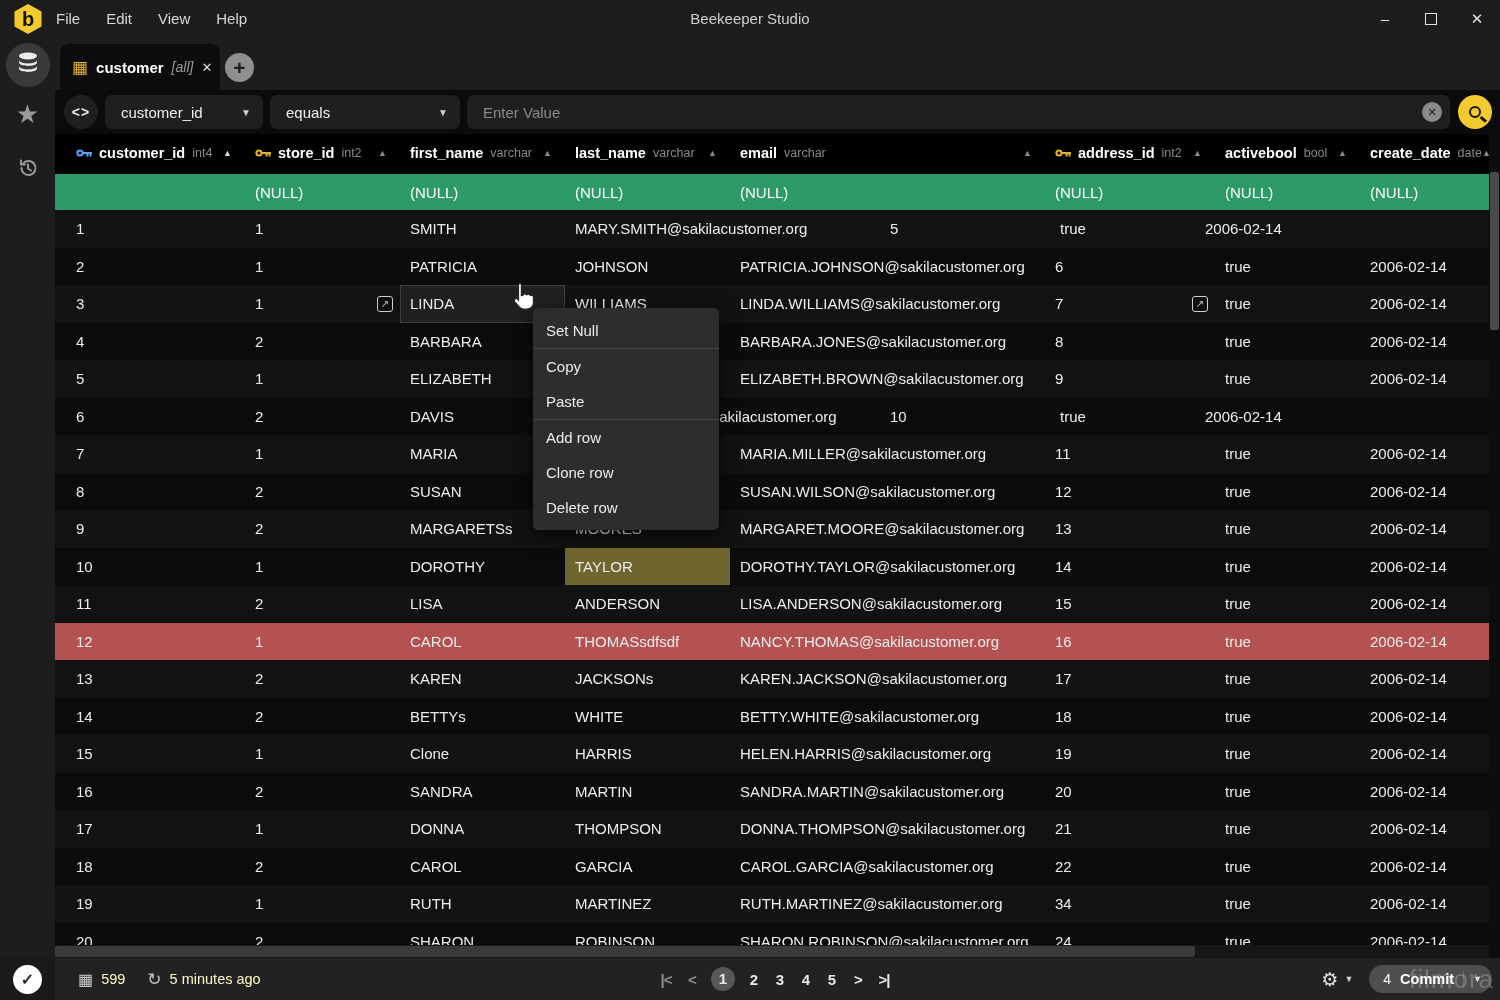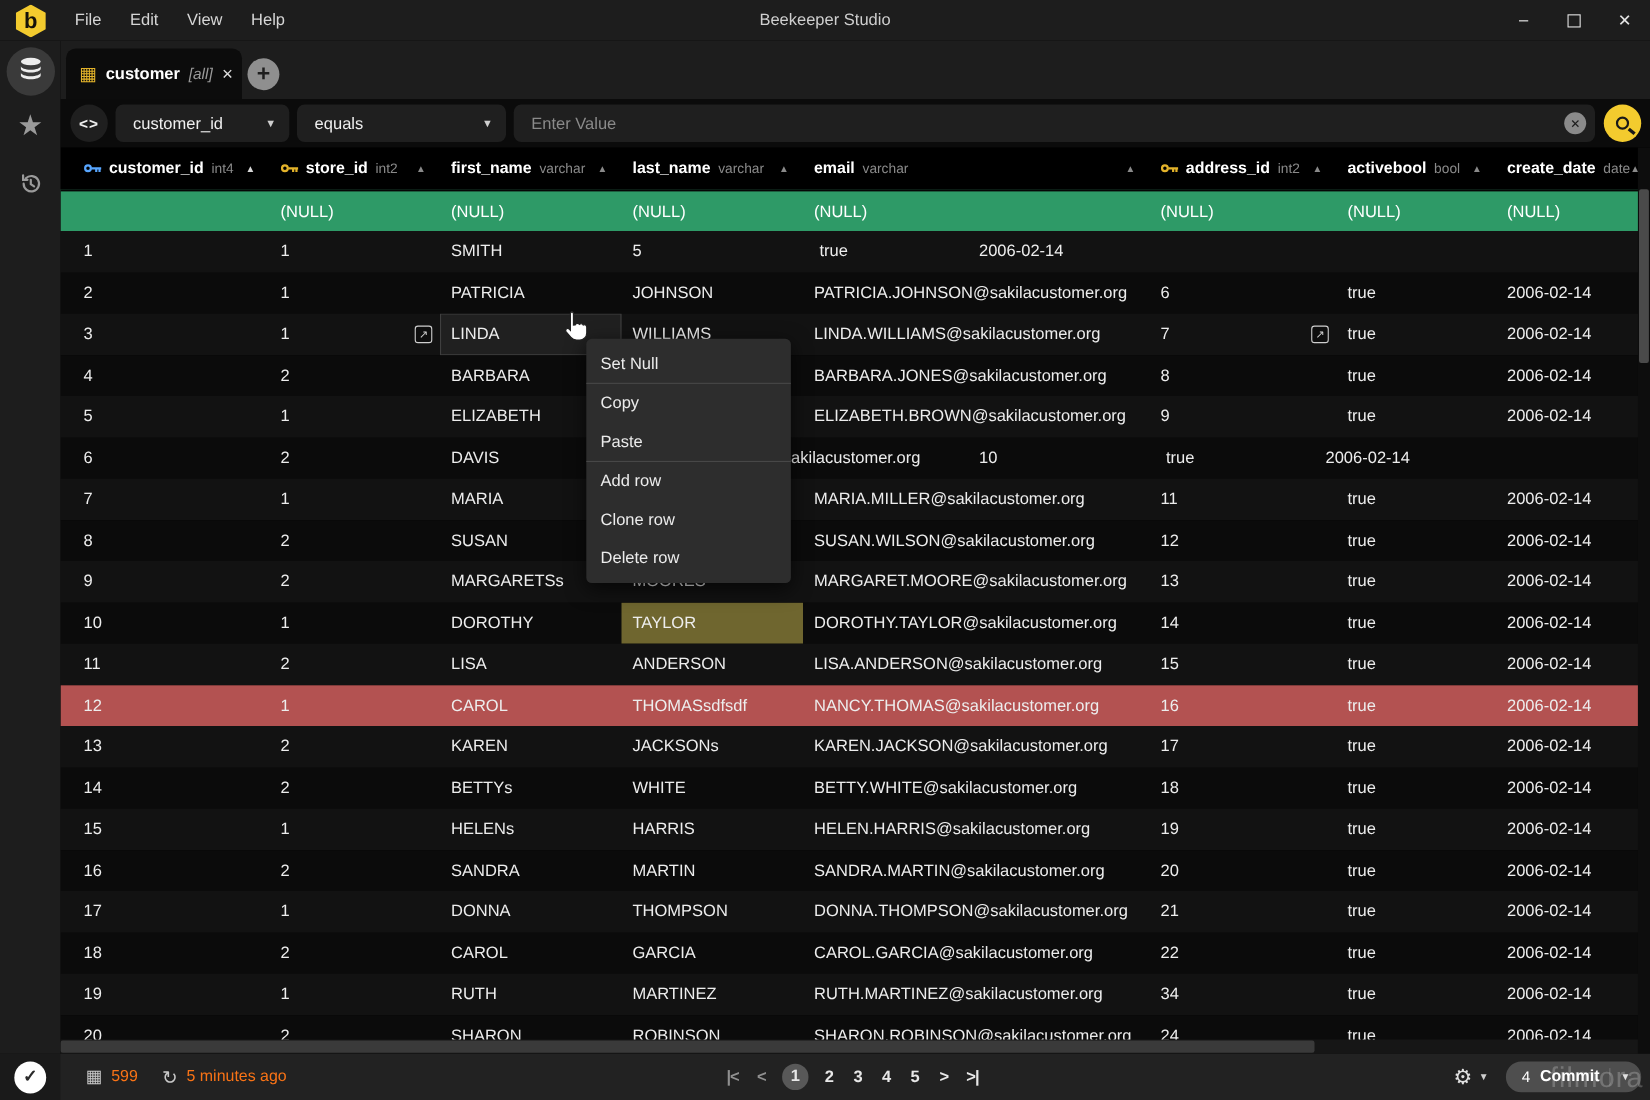--- a/index.html
+++ b/index.html
@@ -4,21 +4,21 @@
 <style>
   * { margin:0; padding:0; box-sizing:border-box; }
   html,body { width:1500px; height:1000px; overflow:hidden; background:#000;
     font-family:"Liberation Sans", sans-serif; -webkit-font-smoothing:antialiased; }
 
   
   .titlebar { position:absolute; left:0; top:0; width:1500px; height:37px; background:#1d1d1d; z-index:20; }
   .logo { position:absolute; left:13px; top:4px; width:30px; height:30px; background:#f3cb2e;
     clip-path:polygon(50% 0,95% 25%,95% 75%,50% 100%,5% 75%,5% 25%);
     display:flex; align-items:center; justify-content:center; font-weight:bold; font-size:20px; color:#15120a; }
-  .menus { position:absolute; left:68px; top:0; height:37px; display:flex; align-items:center; gap:26px; }
+  .menus { position:absolute; left:56px; top:0; height:37px; display:flex; align-items:center; gap:26px; }
   .menu-item { color:#d6d6d6; font-size:15px; cursor:default; }
   .win-title { position:absolute; left:0; right:0; top:0; height:37px; display:flex; align-items:center;
     justify-content:center; color:#cfcfcf; font-size:15px; pointer-events:none; }
   .win-controls { position:absolute; right:0; top:0; height:37px; display:flex; align-items:center; }
   .win-btn { width:46px; height:37px; display:flex; align-items:center; justify-content:center; color:#e4e4e4; font-size:15px; }
   .maxbox { width:12px; height:12px; border:1.5px solid #e4e4e4; display:inline-block; }
 
   
   .sidebar { position:absolute; left:0; top:37px; width:55px; height:921px; background:#1d1d1d; z-index:15; }
   .side-icon { width:55px; height:55px; display:flex; align-items:center; justify-content:center; }
@@ -97,21 +97,21 @@
   .cursor { position:absolute; left:510px; top:281px; z-index:60; pointer-events:none; }
 
   
   .statusbar { position:absolute; left:0; top:958px; width:1500px; height:42px; background:#222; z-index:20; }
   .status-left { position:absolute; left:0; top:0; width:55px; height:42px; background:#1a1a1a;
     display:flex; align-items:center; justify-content:center; }
   .check-circle { width:29px; height:29px; border-radius:50%; background:#fff; color:#2b2b2b;
     font-size:16px; font-weight:bold; display:flex; align-items:center; justify-content:center; }
   .status-group { position:absolute; left:78px; top:0; height:42px; display:flex; align-items:center; gap:8px; }
   .grid-ico { color:#c8c8c8; font-size:16px; }
-  .status-txt { color:#f97316; font-size:14.5px; }
+  .status-txt { color:#fef9c3; font-size:14.5px; }
   .refresh-ico { color:#c8c8c8; font-size:17px; margin-left:14px; }
   .pagination { position:absolute; left:650px; top:0; width:250px; height:42px; display:flex; align-items:center;
     justify-content:center; gap:12px; }
   .pg { color:#e8e8e8; font-size:15px; font-weight:bold; min-width:14px; text-align:center; }
   .pg.nav { color:#8f8f8f; letter-spacing:-1px; }
   .pg.active { background:#585858; border-radius:50%; width:24px; height:24px; line-height:24px; min-width:24px; }
   .status-right { position:absolute; right:8px; top:0; height:42px; display:flex; align-items:center; gap:6px; }
   .gear { color:#e0e0e0; font-size:19px; }
   .gear-caret { color:#cfcfcf; font-size:9px; margin-right:10px; }
   .commit-btn { height:28px; background:#4e4e4e; border-radius:14px; display:flex; align-items:center;
@@ -266,20 +266,21 @@
       <div class="cell" style="width:315px">(NULL)</div>
       <div class="cell" style="width:170px">(NULL)</div>
       <div class="cell" style="width:145px">(NULL)</div>
       <div class="cell" style="width:130px">(NULL)</div>
     </div>
   <div id="grid-body">
       <div class="row light">
         <div class="cell first" style="width:190px">1</div>
         <div class="cell" style="width:155px">1</div>
         <div class="cell" style="width:165px">SMITH</div>
+        <div class="cell" style="width:315px">MARY.SMITH@sakilacustomer.org</div>
         <div class="cell" style="width:170px">5</div>
         <div class="cell" style="width:145px">true</div>
         <div class="cell" style="width:130px">2006-02-14</div>
       </div>
       <div class="row dark">
         <div class="cell first" style="width:190px">2</div>
         <div class="cell" style="width:155px">1</div>
         <div class="cell" style="width:165px">PATRICIA</div>
         <div class="cell" style="width:165px">JOHNSON</div>
         <div class="cell" style="width:315px">PATRICIA.JOHNSON@sakilacustomer.org</div>
@@ -402,21 +403,21 @@
         <div class="cell" style="width:165px">BETTYs</div>
         <div class="cell" style="width:165px">WHITE</div>
         <div class="cell" style="width:315px">BETTY.WHITE@sakilacustomer.org</div>
         <div class="cell" style="width:170px">18</div>
         <div class="cell" style="width:145px">true</div>
         <div class="cell" style="width:130px">2006-02-14</div>
       </div>
       <div class="row light">
         <div class="cell first" style="width:190px">15</div>
         <div class="cell" style="width:155px">1</div>
-        <div class="cell" style="width:165px">HELENs</div>
+        <div class="cell" style="width:165px">Clone</div>
         <div class="cell" style="width:165px">HARRIS</div>
         <div class="cell" style="width:315px">HELEN.HARRIS@sakilacustomer.org</div>
         <div class="cell" style="width:170px">19</div>
         <div class="cell" style="width:145px">true</div>
         <div class="cell" style="width:130px">2006-02-14</div>
       </div>
       <div class="row dark">
         <div class="cell first" style="width:190px">16</div>
         <div class="cell" style="width:155px">2</div>
         <div class="cell" style="width:165px">SANDRA</div>

